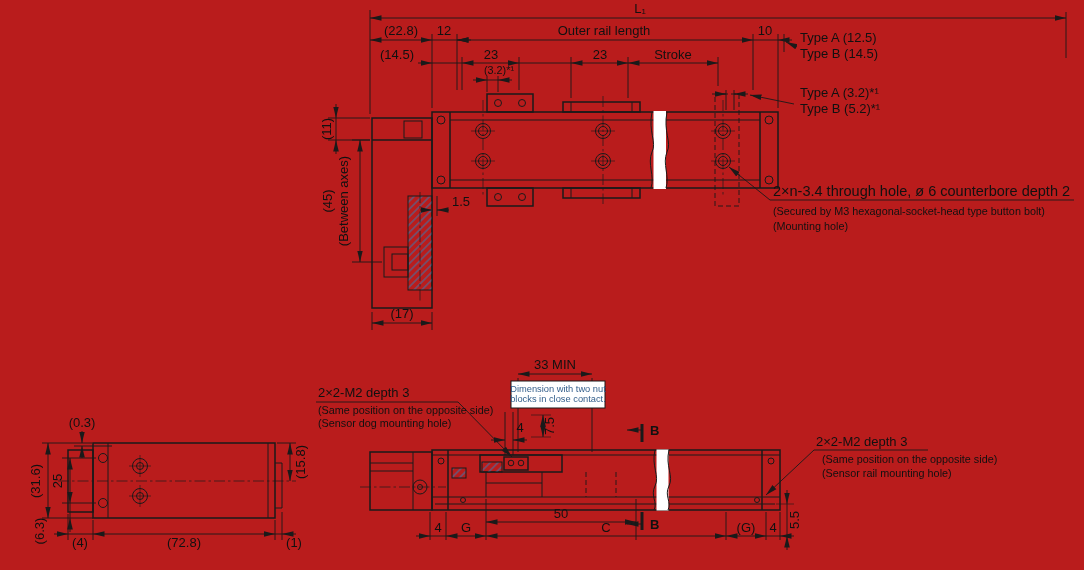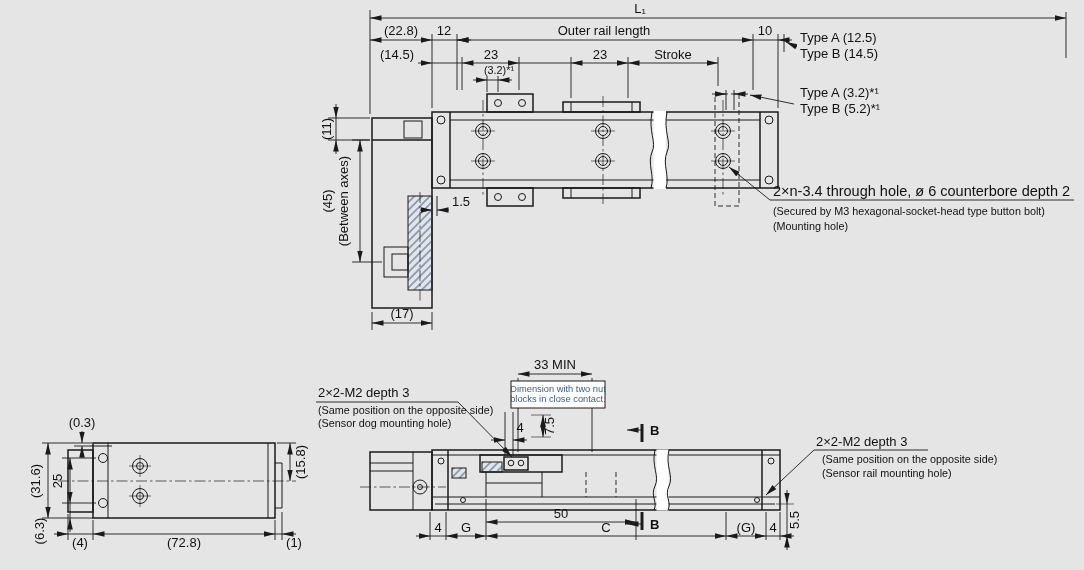--- a/index.html
+++ b/index.html
@@ -1,16 +1,16 @@
 <!DOCTYPE html>
 <html><head>
 <meta charset="utf-8">
 <style>
   html,body{margin:0;padding:0;background:#ffffff;}
-  .stage{width:1084px;height:570px;position:relative;background:#e5e5e5;}
+  .stage{width:1084px;height:570px;position:relative;background:#b91c1c;}
   svg{display:block;}
   .ol{fill:none;stroke:#1a1a1a;stroke-width:1.5;}
   .ol2{fill:none;stroke:#1a1a1a;stroke-width:1;}
   .thin{fill:none;stroke:#1a1a1a;stroke-width:0.6;}
   .dl{fill:none;stroke:#1a1a1a;stroke-width:0.9;}
   .cl{fill:none;stroke:#1a1a1a;stroke-width:0.7;stroke-dasharray:11 3 2.5 3;}
   .hl{fill:none;stroke:#1a1a1a;stroke-width:0.9;stroke-dasharray:5 3;}
   .wh{fill:#ffffff;stroke:none;}
   .hz{stroke:#1a1a1a;stroke-width:1;}
   .box{fill:#ffffff;stroke:#1a1a1a;stroke-width:1;}

